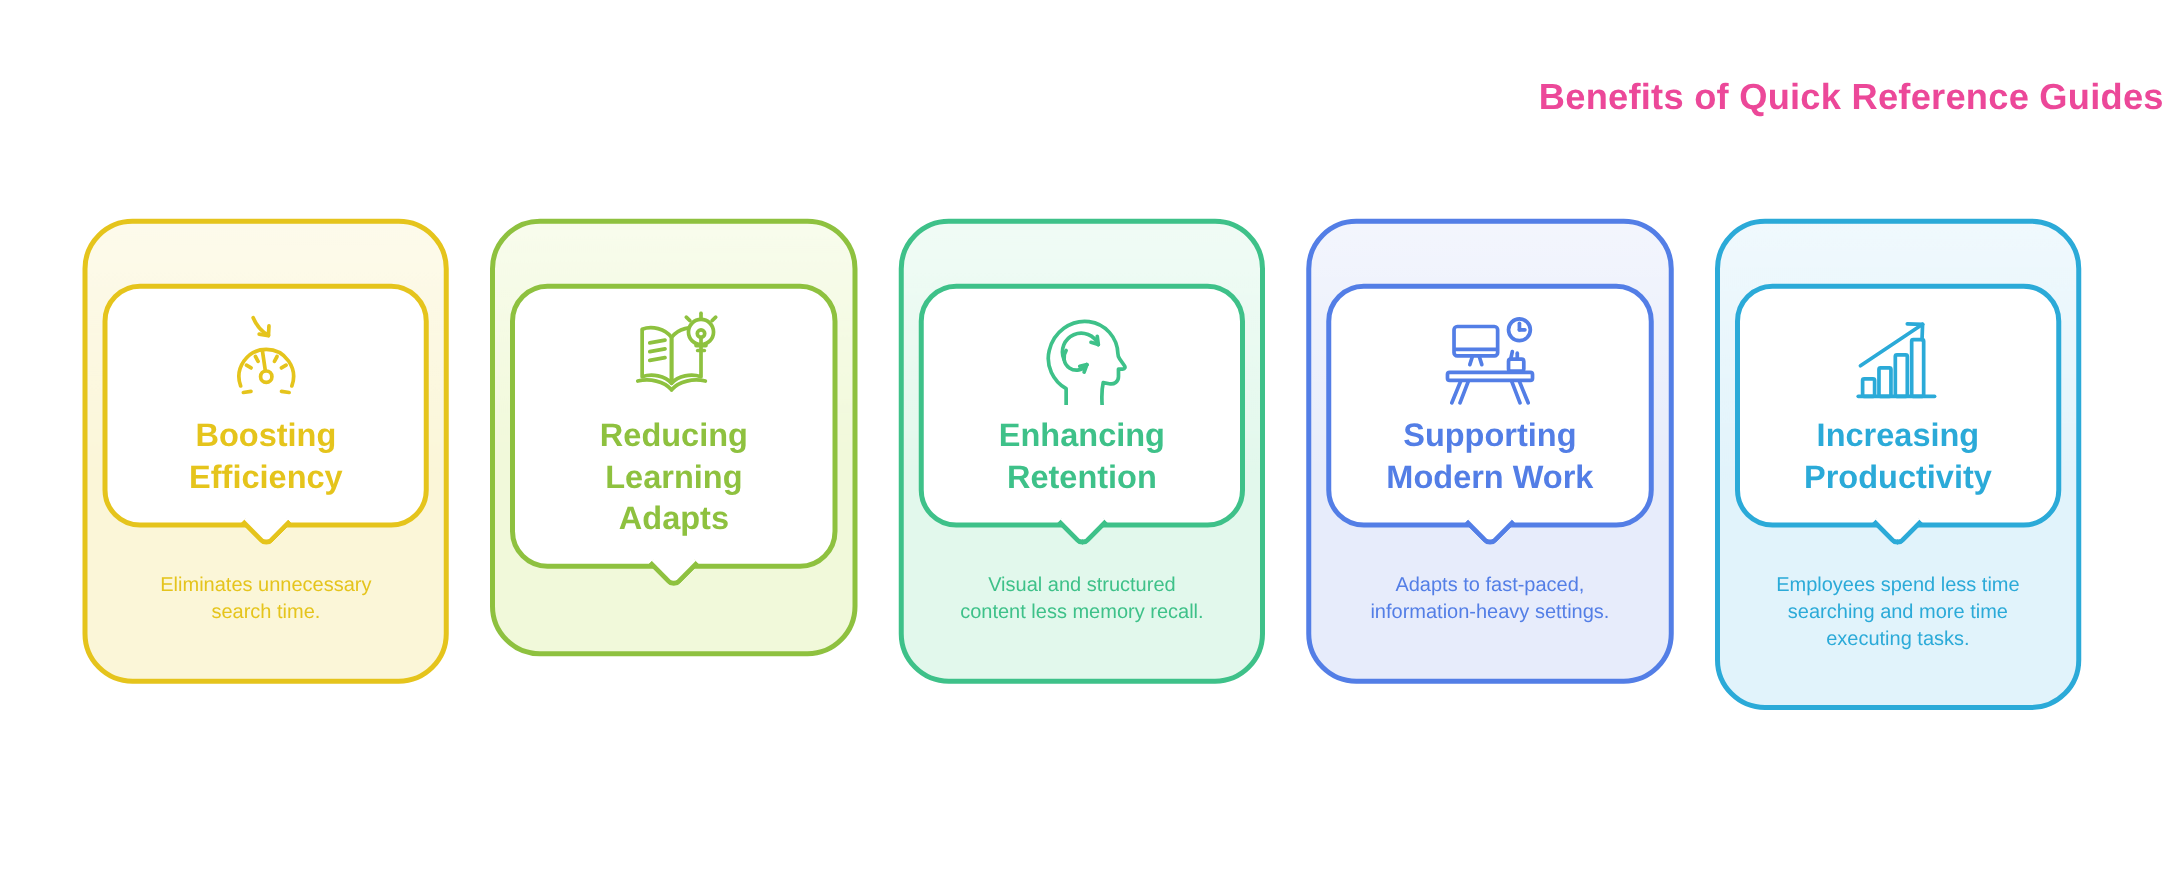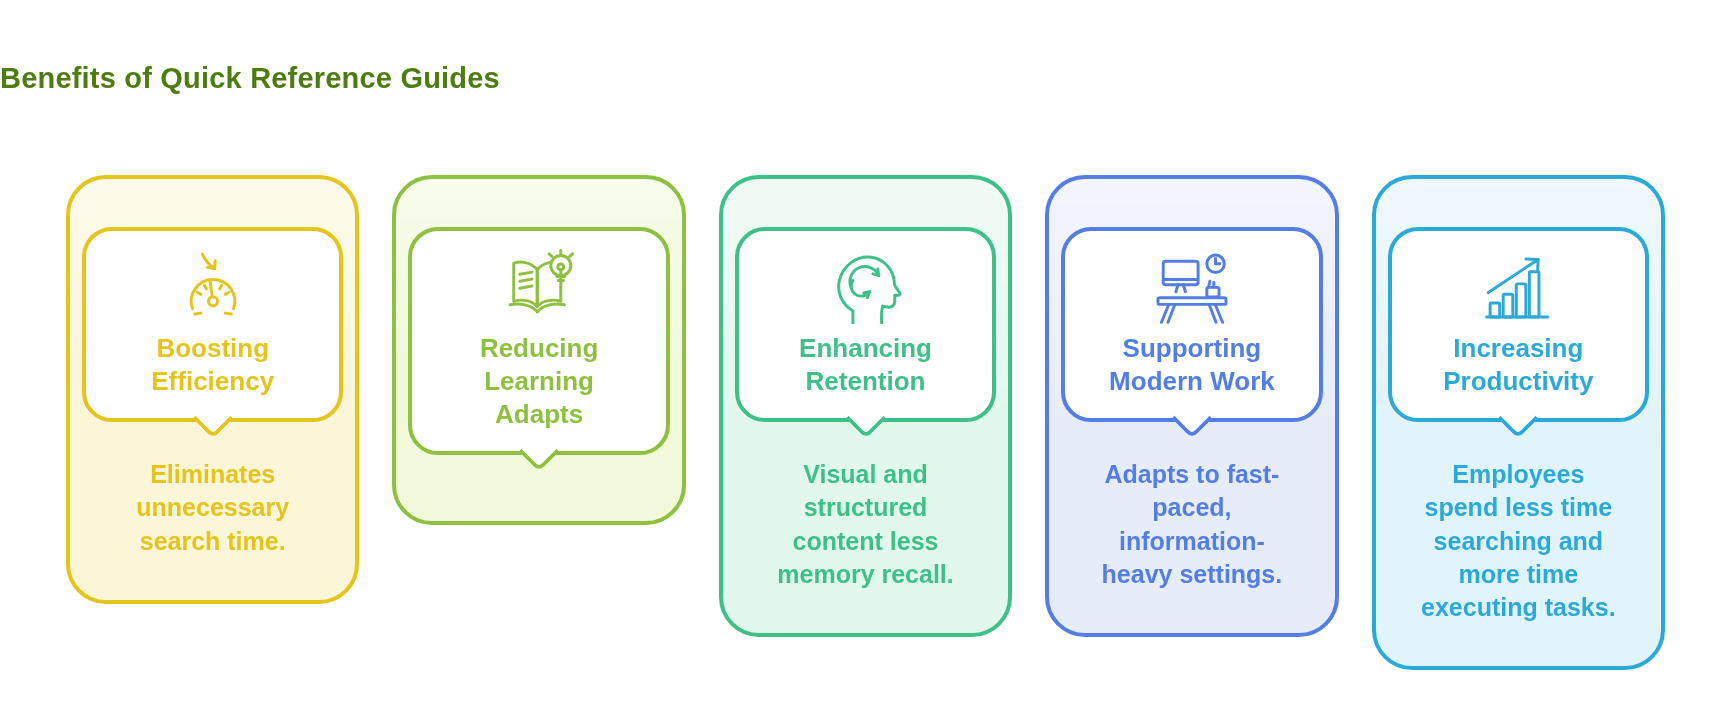--- a/index.html
+++ b/index.html
@@ -2,22 +2,22 @@
 <html><head>
 <meta charset="utf-8">
 <style>
   html,body{margin:0;padding:0;}
   body{
     width:1731px;height:705px;overflow:hidden;background:#ffffff;
     font-family:"Liberation Sans", sans-serif;
     position:relative;
   }
   .page-title{
-    margin:62px 0 0;text-align:left;
-    font-size:29px;font-weight:700;color:#4d7c0f;letter-spacing:.2px;
+    margin:62px 0 0;text-align:right;
+    font-size:29px;font-weight:700;color:#ec4899;letter-spacing:.2px;
   }
   .cards{
     display:flex;gap:33px;margin:80px 66px 0;align-items:flex-start;
   }
   .card{
     flex:1;min-width:0;
     border:4px solid var(--c);
     border-radius:40px;
     background:linear-gradient(180deg, rgba(255,255,255,.5), rgba(255,255,255,0) 55%), var(--tint);
     padding:12px 12px 30px;
@@ -42,22 +42,22 @@
     display:block;margin:2px auto 8px;
     color:var(--c);
   }
   .card-title{
     margin:0;padding:0 18px;
     font-size:26px;line-height:1.27;font-weight:700;
     color:var(--c);text-align:center;
   }
   .card-desc{
     margin:12px auto;max-width:196px;
-    font-size:25px;line-height:1.33;
-    color:var(--c);text-align:center;font-weight:bold;
+    font-size:16px;line-height:1.33;
+    color:var(--c);text-align:center;
   }
 </style>
 </head>
 <body>
 
 <h1 class="page-title">Benefits of Quick Reference Guides</h1>
 
 <div class="cards">
 
   <div class="card" style="--c: #e5c41c; --tint: #fbf6d8;">

